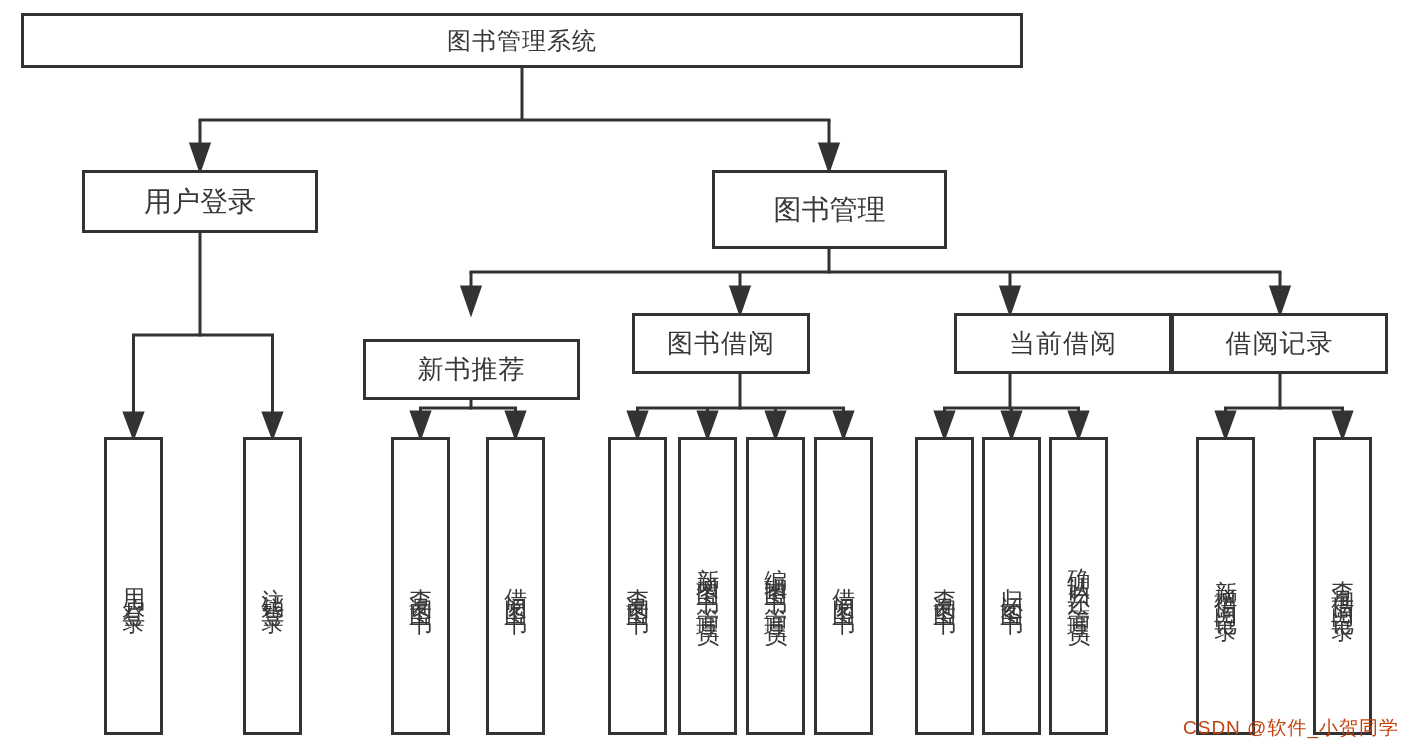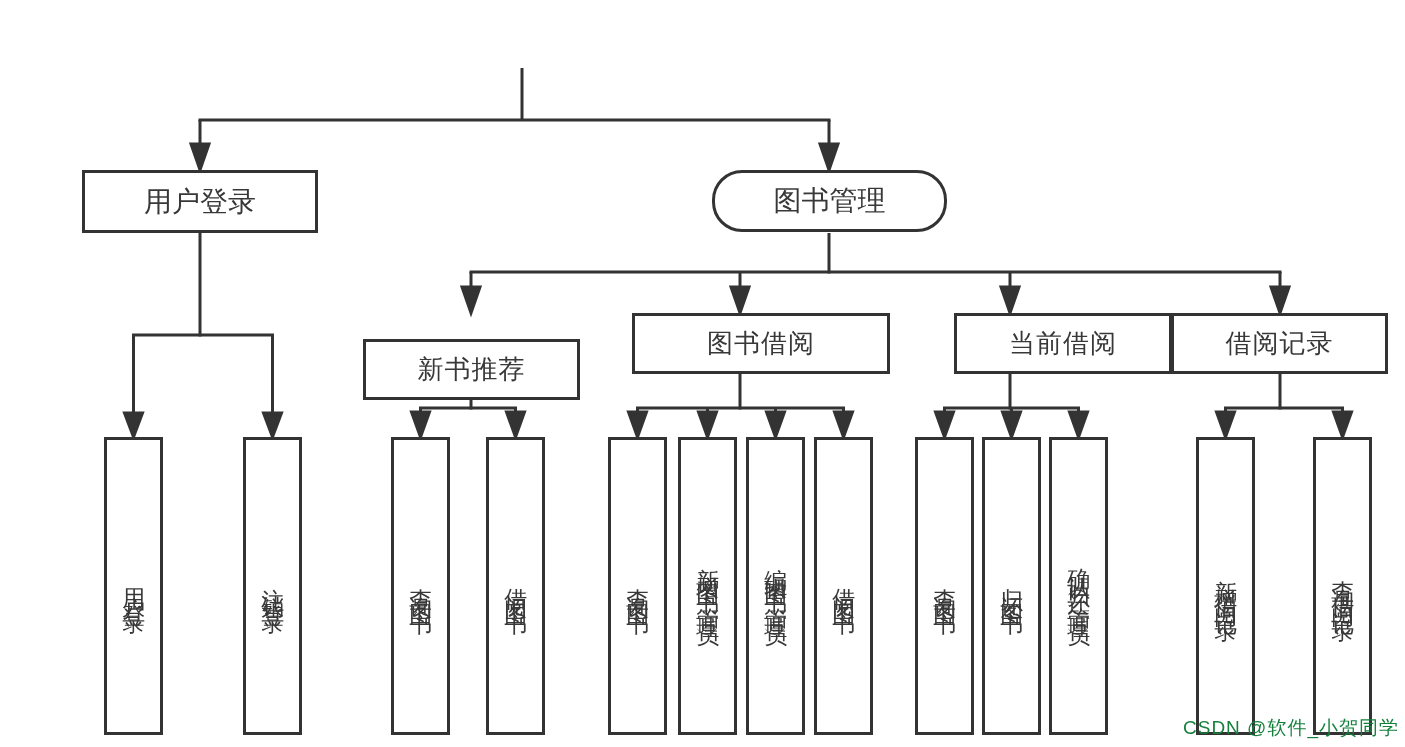--- a/index.html
+++ b/index.html
@@ -29,36 +29,36 @@
     writing-mode:vertical-rl;
     text-orientation:mixed;
     font-size:23px;
     letter-spacing:8px;
     line-height:1.1;
     white-space:nowrap;
   }
   
   .root-box{left:21px;top:13px;width:1002px;height:55px;}
   .b-user {left:82px; top:170px;width:236px;height:63px;}
-  .b-book {left:712px;top:170px;width:235px;height:62px;border-radius:30px;}
+  .b-book {left:712px;top:170px;width:235px;height:79px;}
   .l3-1{left:363px; top:313px;width:217px;height:61px;margin-top:26px;}
-  .l3-2{left:632px; top:313px;width:258px;height:61px;}
+  .l3-2{left:632px; top:313px;width:178px;height:61px;}
   .l3-3{left:954px; top:313px;width:218px;height:61px;}
   .l3-4{left:1171px;top:313px;width:217px;height:61px;}
   .leaf{top:437px;width:59px;height:298px;}
   .lf-a1{left:104px;}  .lf-a2{left:243px;}
   .lf-d1{left:391px;}  .lf-d2{left:486px;}
   .lf-e1{left:608px;}  .lf-e2{left:678px;}  .lf-e3{left:746px;}  .lf-e4{left:814px;}
   .lf-f1{left:915px;}  .lf-f2{left:982px;}  .lf-f3{left:1049px;}
   .lf-g1{left:1196px;} .lf-g2{left:1313px;}
   .watermark{
     position:absolute;
     left:1183px;top:715px;
     font-size:19px;
-    color:#15803d;
+    color:#c2410c;
     letter-spacing:1px;
     white-space:nowrap;
     z-index:5;
   }
 </style>
 </head>
 <body>
 
 <div class="canvas">
 
@@ -119,20 +119,21 @@
 
       <line x1="1280" y1="374" x2="1280" y2="409.5"></line>
       <line x1="1224" y1="408" x2="1344" y2="408"></line>
       <line x1="1225.5" y1="408" x2="1225.5" y2="415"></line>
       <polygon points="1216.5,412 1234.5,412 1225.5,437"></polygon>
       <line x1="1342.5" y1="408" x2="1342.5" y2="415"></line>
       <polygon points="1333.5,412 1351.5,412 1342.5,437"></polygon>
     </g>
   </svg>
 
+  <div class="box h-box root-box">图书管理系统</div>
 
   <div class="box h-box l2-box b-user">用户登录</div>
   <div class="box h-box l2-box b-book">图书管理</div>
 
   <div class="box h-box l3-1">新书推荐</div>
   <div class="box h-box l3-2">图书借阅</div>
   <div class="box h-box l3-3">当前借阅</div>
   <div class="box h-box l3-4">借阅记录</div>
 
   <div class="box v-box leaf lf-a1">

